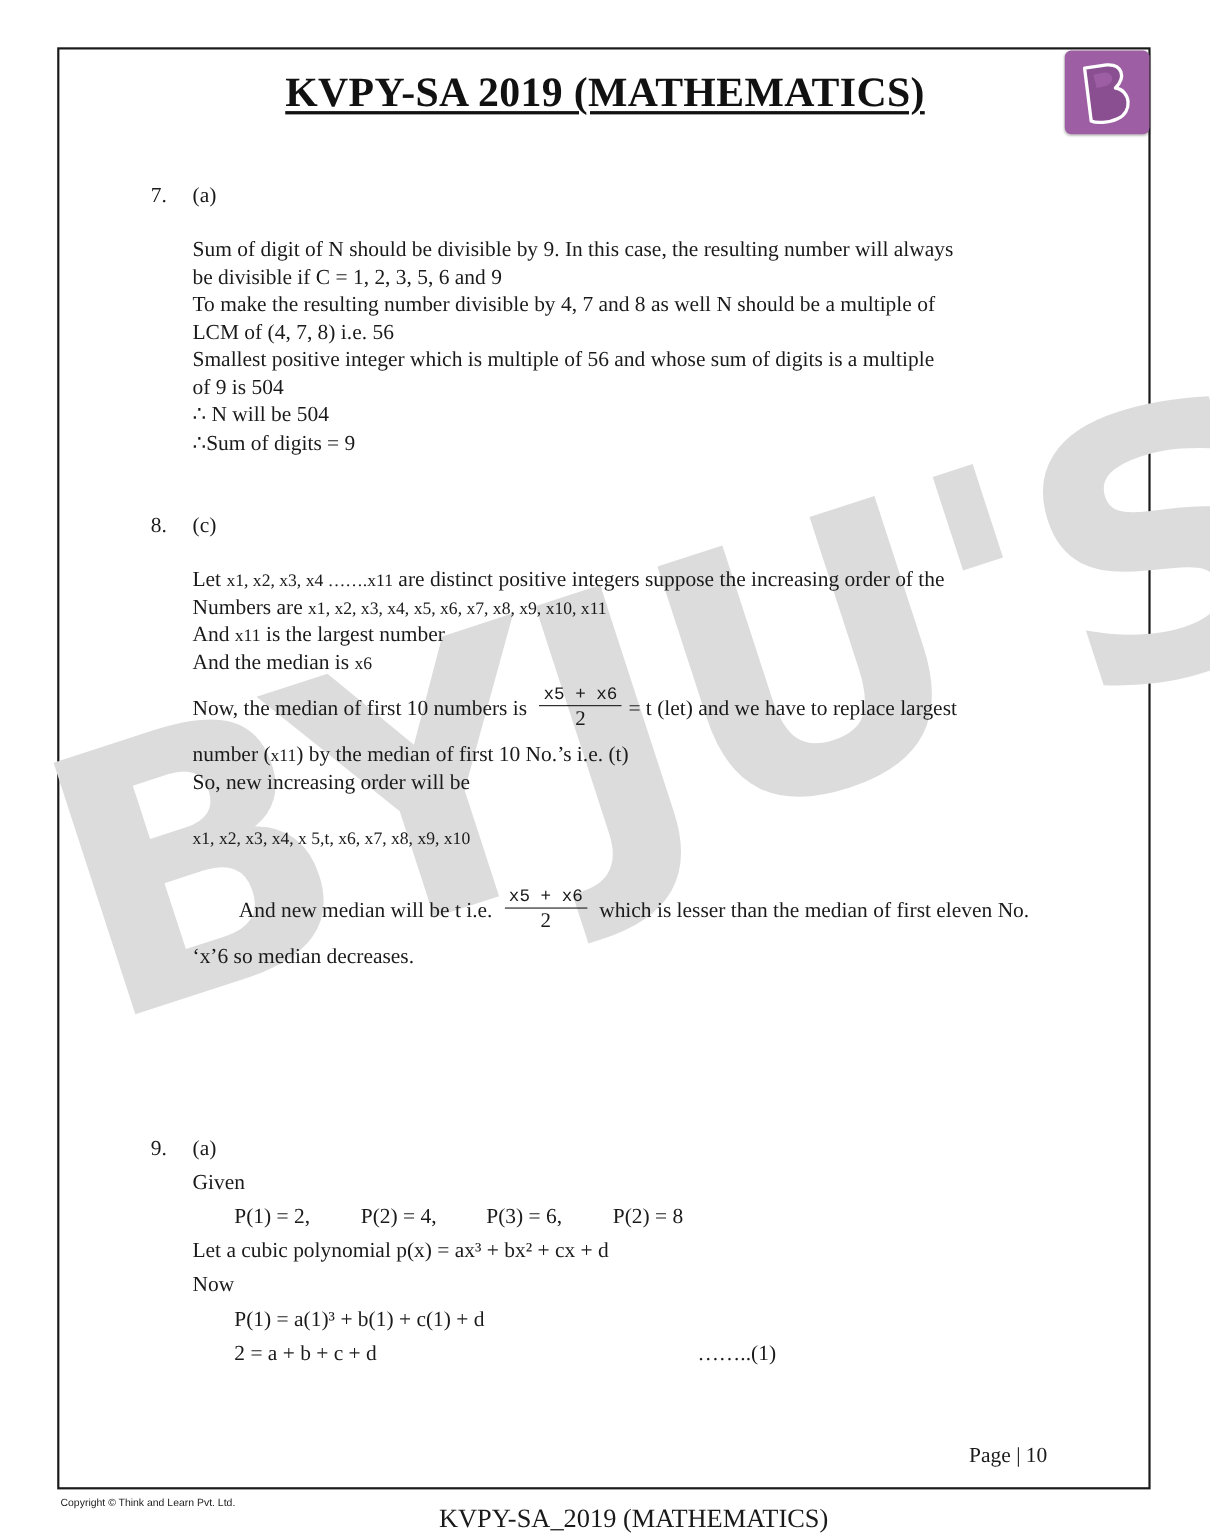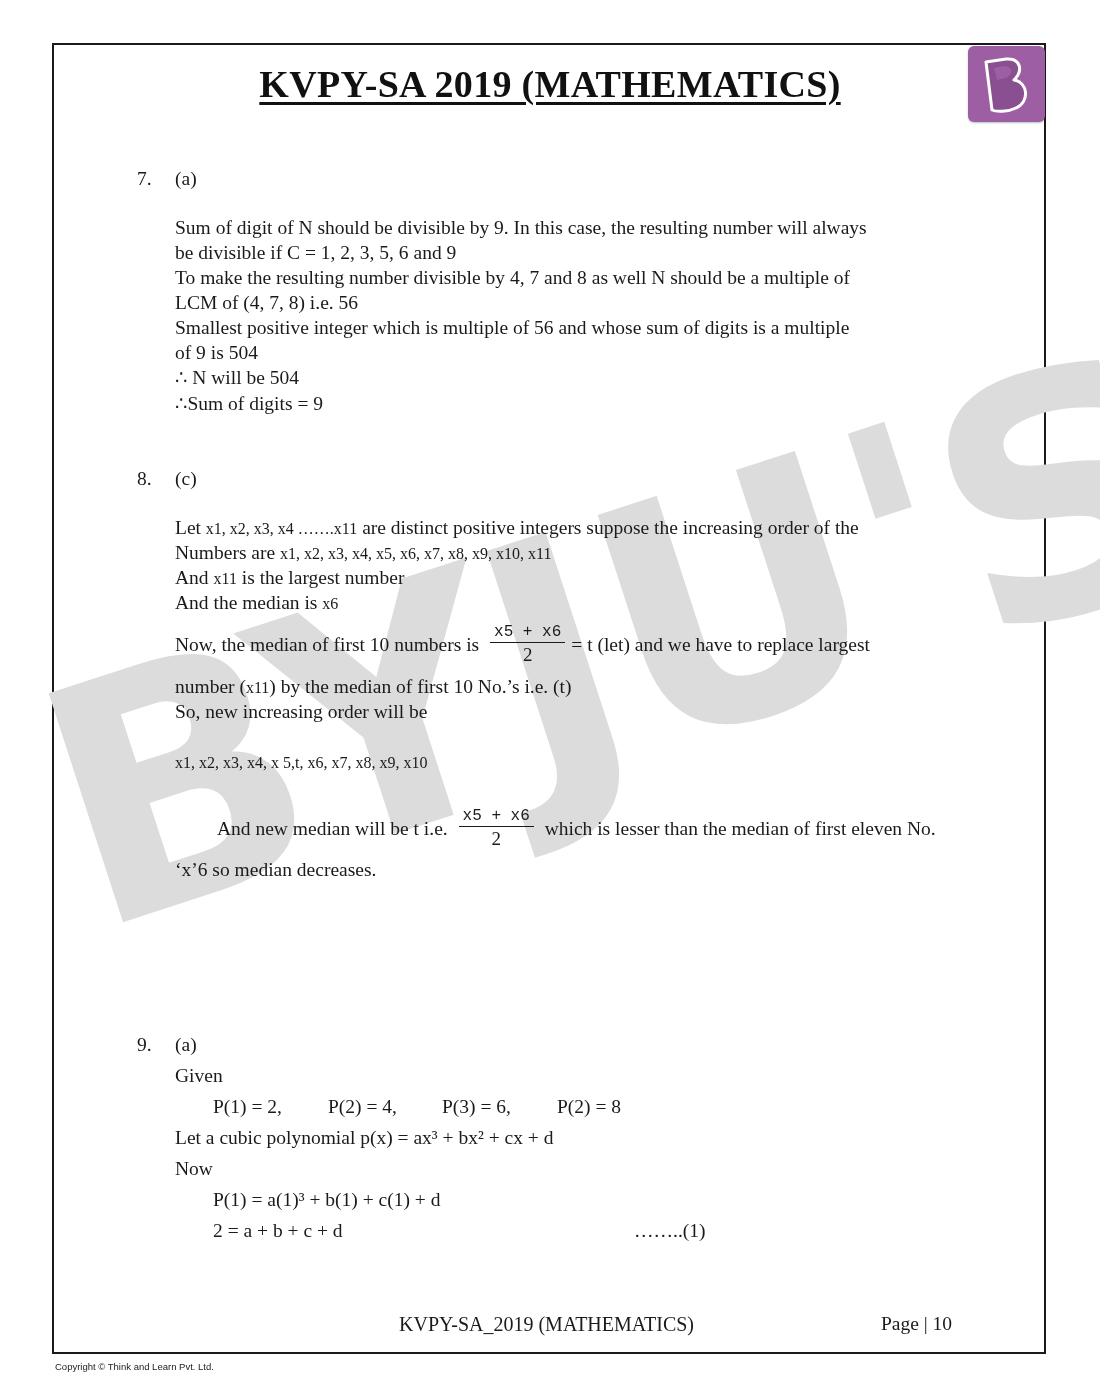--- a/index.html
+++ b/index.html
@@ -36,21 +36,21 @@
   .content { position: absolute; left: 0; top: 0; width: 1100px; height: 1400px; z-index: 1; font-size: 19.5px; }
   .line { position: absolute; white-space: nowrap; line-height: 24px; }
   .qnum { left: 137px; }
   .qans { left: 175px; }
   .t { left: 175px; }
   .t2 { left: 213px; }
   .xs { font-size: 16px; text-align: right; }
   .frac { display: inline-block; vertical-align: middle; text-align: center; margin: 0 6px; position: relative; top: -2px; }
   .frac .num { display: block; font-size: 16px; padding: 0 4px; border-bottom: 1.3px solid #1a1a1a; line-height: 20px; font-family: Liberation Mono, monospace; }
   .frac .den { display: block; font-size: 19px; line-height: 24px; }
-  .footer-title { position: absolute; left: 399px; top: 1313px; font-size: 20px; z-index: 2; }
+  .footer-title { position: absolute; left: 399px; top: 1368px; font-size: 24px; z-index: 2; }
   .footer-page { position: absolute; left: 881px; top: 1313px; font-size: 19.5px; z-index: 2; }
   .copyright {
     position: absolute; left: 55px; top: 1361px; font-size: 9.5px; color: #222;
     font-family: "Liberation Sans", sans-serif;
   }
 </style>
 </head>
 <body>
 
 <div class="page-border"></div>

